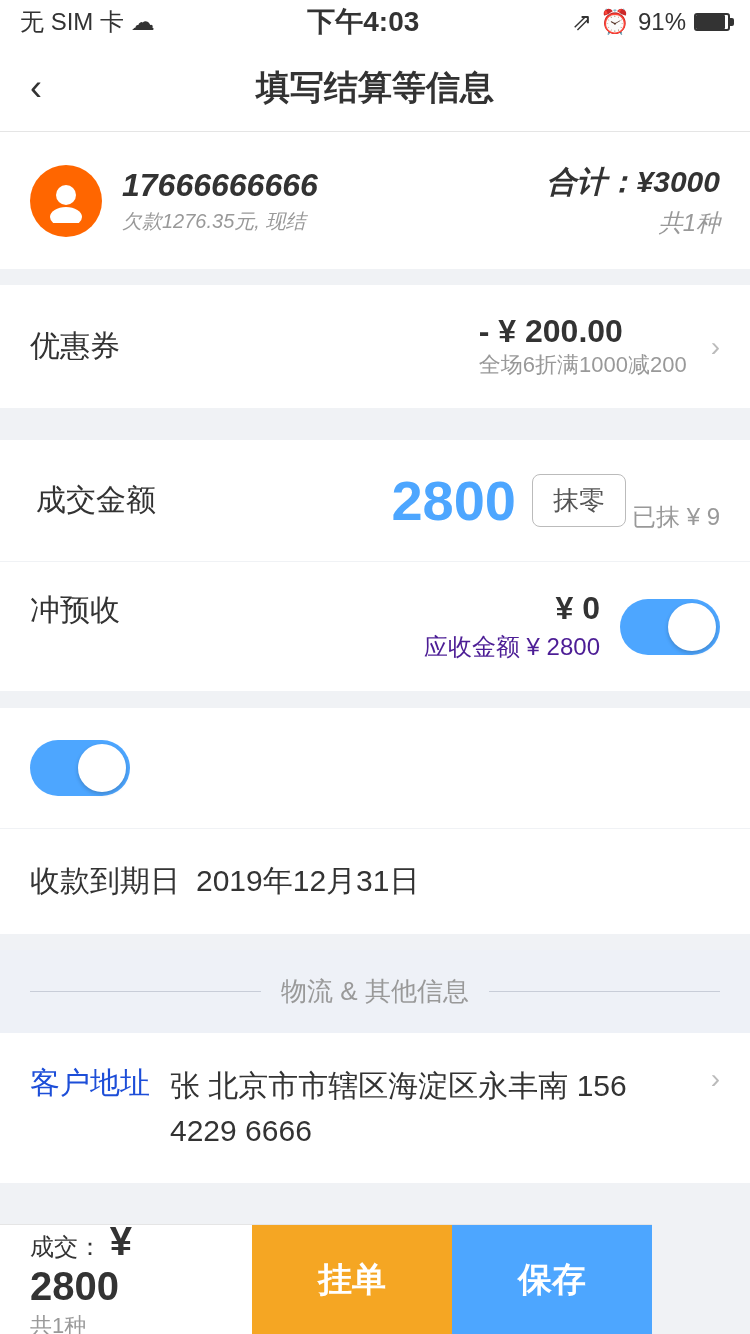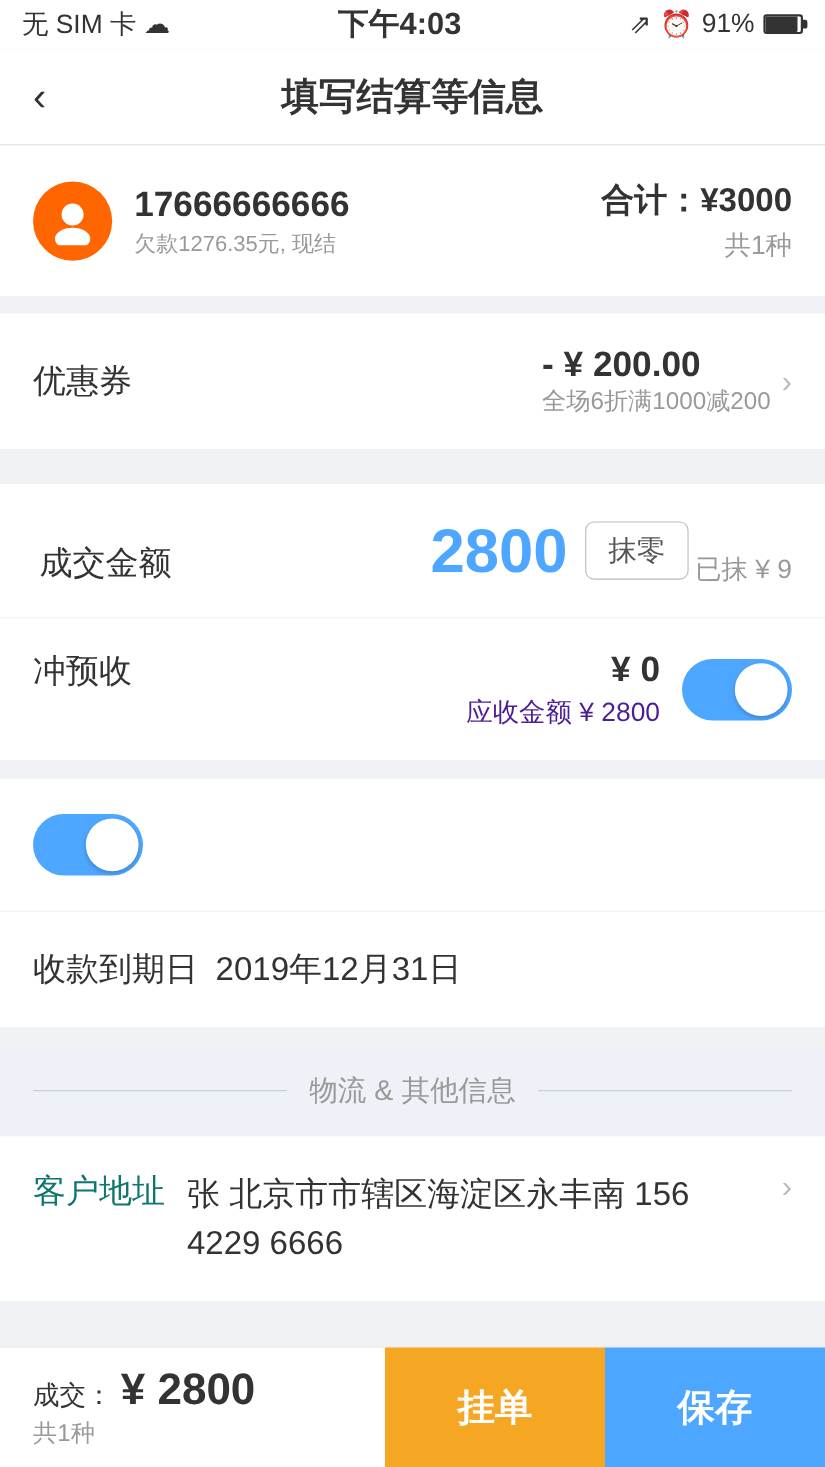--- a/index.html
+++ b/index.html
@@ -59,20 +59,21 @@
     }
 
     
     .customer-row {
       display: flex;
       align-items: center;
       justify-content: space-between;
       padding: 30px 30px;
       background: #fff;
       margin-bottom: 16px;
+      font-style: italic;
     }
     .customer-left {
       display: flex;
       align-items: center;
       gap: 20px;
     }
     .avatar {
       width: 72px;
       height: 72px;
       border-radius: 50%;
@@ -92,21 +93,21 @@
     
     .coupon-row {
       display: flex;
       align-items: center;
       justify-content: space-between;
       padding: 28px 30px;
       background: #fff;
       margin-bottom: 16px;
     }
     .coupon-label { font-size: 30px; color: #333; }
-    .coupon-right { display: flex; align-items: center; gap: 10px; justify-content: space-between; }
+    .coupon-right { display: flex; align-items: center; gap: 24px; justify-content: space-between; }
     .coupon-amount { font-size: 32px; font-weight: 700; color: #333; }
     .coupon-desc { font-size: 22px; color: #999; text-align: right; }
     .chevron { font-size: 28px; color: #bbb; }
 
     
     .section-divider {
       height: 16px;
       background: #f0f2f5;
     }
 
@@ -194,28 +195,28 @@
     .divider-text { font-size: 26px; color: #999; white-space: nowrap; }
 
     
     .address-row {
       display: flex;
       align-items: flex-start;
       justify-content: space-between;
       padding: 30px 30px;
       background: #fff;
     }
-    .address-label { font-size: 30px; color: #0f766e; flex-shrink: 0; margin-right: 20px; min-width: 90px; }
+    .address-label { font-size: 30px; color: #1d4ed8; flex-shrink: 0; margin-right: 20px; min-width: 90px; }
     .address-value { font-size: 30px; color: #333; flex: 1; line-height: 1.5; }
 
     
     .bottom-bar {
       position: fixed;
       bottom: 0;
-      width: 750px;
+      width: 652px;
       height: 110px;
       display: flex;
       align-items: center;
       background: #fff;
       border-top: 1px solid #e5e5e5;
     }
     .bottom-summary {
       flex: 1;
       padding: 0 30px;
     }
@@ -306,21 +307,21 @@
       <div>
         <div class="coupon-amount">- ¥ 200.00</div>
         <div class="coupon-desc">全场6折满1000减200</div>
       </div>
       <div class="chevron">›</div>
     </div>
   </div>
 
   <div class="section-divider"></div>
 
-  <div class="form-row" style="align-items:flex-end;padding-left:36px;">
+  <div class="form-row" style="align-items:center;padding-left:36px;">
     <div class="form-label">成交金额</div>
     <div style="display:flex;align-items:flex-end;gap:6px;">
       <div style="display:flex;align-items:center;gap:16px;">
         <div class="deal-amount">2800</div>
         <button class="round-zero-btn">抹零</button>
       </div>
       <div class="erased-text">已抹  ¥ 9</div>
     </div>
   </div>
 

